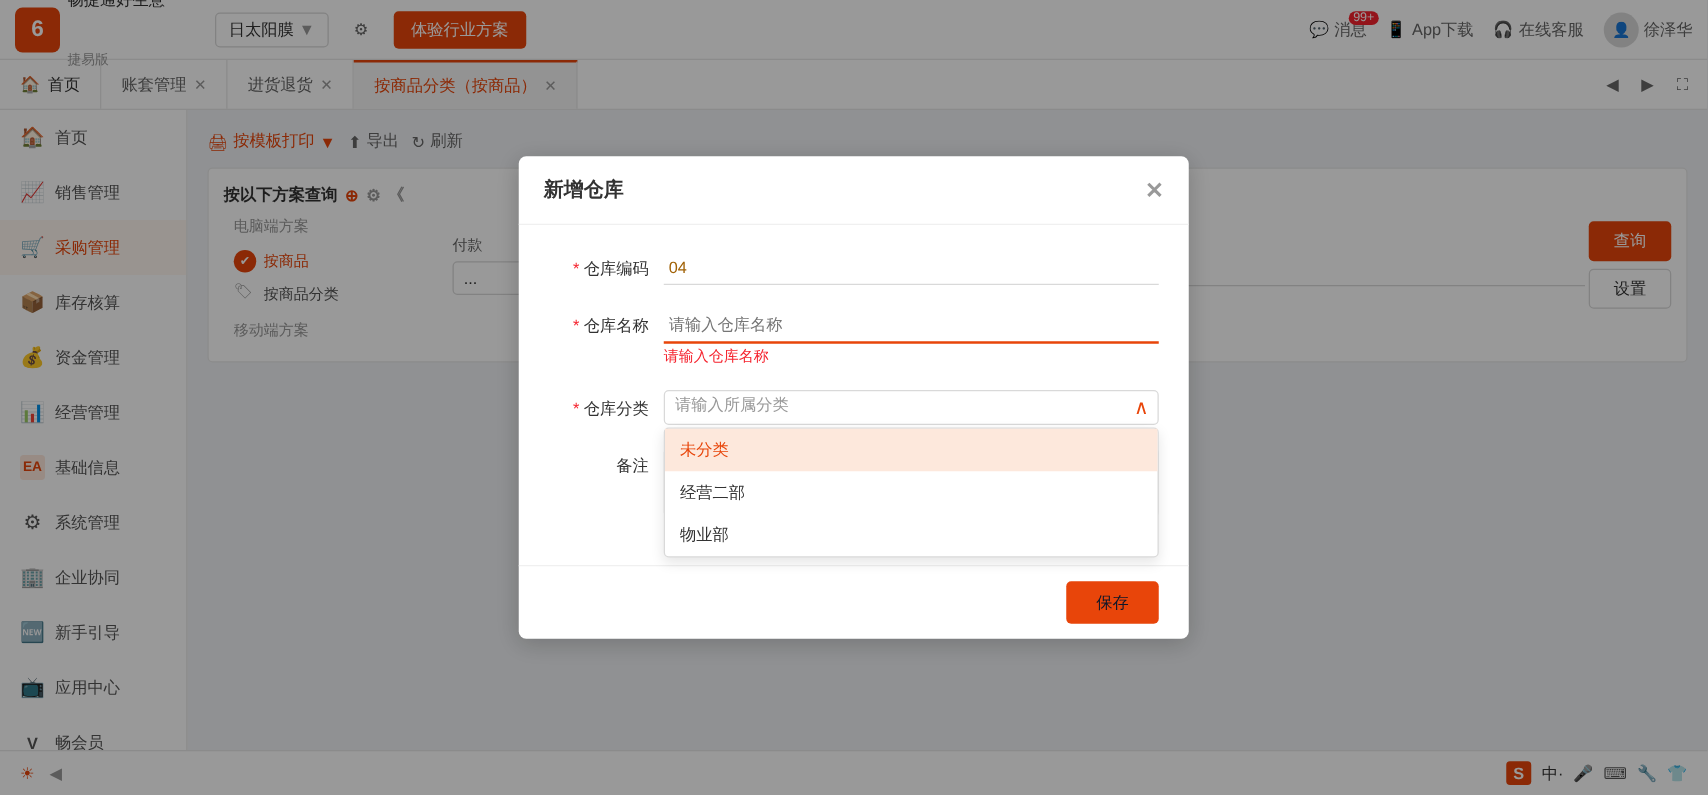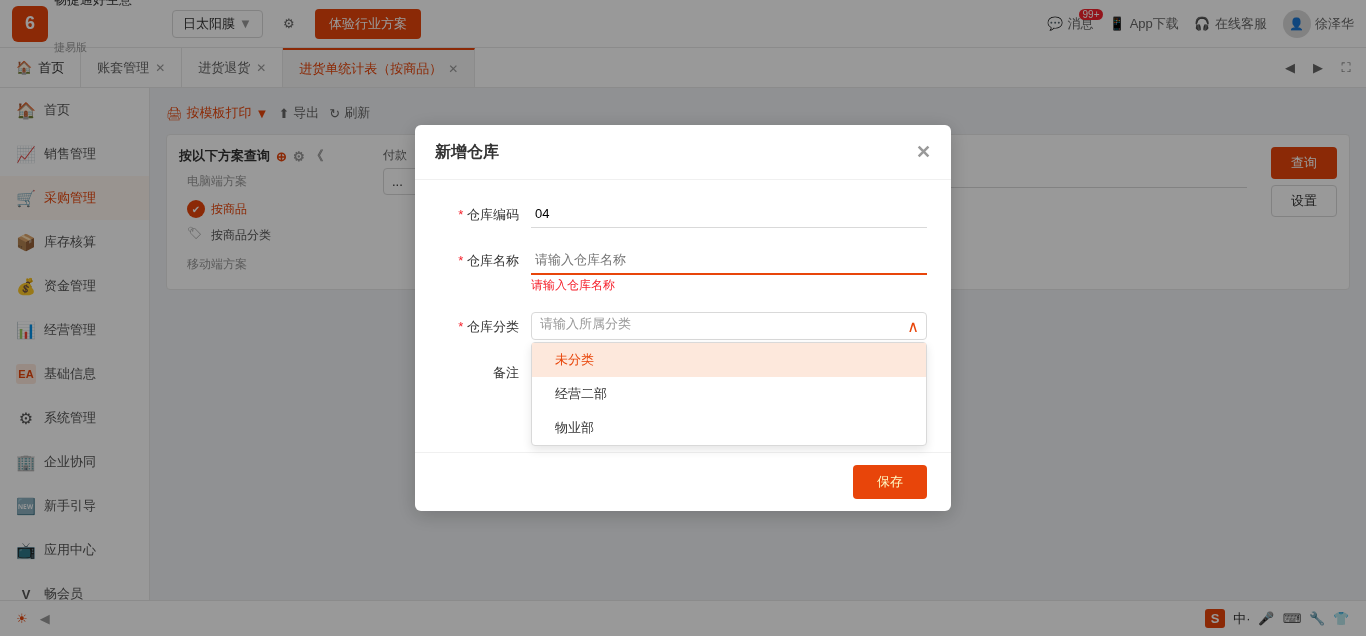--- a/index.html
+++ b/index.html
@@ -146,21 +146,21 @@
       color: #333;
       margin-bottom: 14px;
     }
     .query-panel {
       background: #fff;
       border: 1px solid #e8e8e8;
       border-radius: 4px;
       padding: 12px;
       margin-bottom: 12px;
     }
-    .query-row { display: flex; align-items: flex-start; gap: 24px; }
+    .query-row { display: flex; align-items: center; gap: 3px; }
     .scheme-panel { width: 180px; }
     .scheme-title {
       font-size: 13px; font-weight: 600; color: #333; margin-bottom: 8px;
       display: flex; align-items: center; gap: 6px;
     }
     .scheme-item {
       padding: 4px 8px; cursor: pointer; display: flex; align-items: center; gap: 6px;
       font-size: 12px; color: #555;
     }
     .scheme-item.active { color: #e8450a; }
@@ -221,21 +221,21 @@
       width: 80px; text-align: right; font-size: 13px; color: #333;
       padding-top: 6px; flex-shrink: 0;
     }
     .form-label.required::before {
       content: '* '; color: #f5222d;
     }
     .form-input {
       flex: 1;
       border: none; border-bottom: 1px solid #d9d9d9;
       padding: 6px 4px;
-      font-size: 13px; color: #000000;
+      font-size: 13px; color: #a16207;
       outline: none;
     }
     .form-input.error { border-bottom: 1px solid #f5222d; }
     .error-msg { color: #f5222d; font-size: 12px; margin-top: 2px; }
     .form-field-wrap { flex: 1; display: flex; flex-direction: column; }
     .dropdown-wrap {
       flex: 1; position: relative;
     }
     .dropdown-input {
       width: 100%;
@@ -252,35 +252,35 @@
     .dropdown-list {
       position: absolute;
       top: calc(100% + 2px); left: 0; right: 0;
       background: #fff;
       border: 1px solid #d9d9d9;
       border-radius: 4px;
       box-shadow: 0 4px 10px rgba(0,0,0,0.1);
       z-index: 200;
     }
     .dropdown-item {
-      padding: 8px 23px;
+      padding: 8px 12px;
       cursor: pointer; font-size: 13px; color: #333;
     }
     .dropdown-item.selected { background: #fde8dc; color: #e8450a; }
     .textarea-input {
       flex: 1; border: 1px solid #d9d9d9; border-radius: 4px;
       padding: 6px 8px; font-size: 13px; resize: vertical; min-height: 56px;
     }
     .modal-footer {
       padding: 12px 24px;
       display: flex; justify-content: flex-end; gap: 8px;
       border-top: 1px solid #f0f0f0;
     }
     .btn-save {
-      background: #e8450a; color: #fef9c3; border: none;
+      background: #e8450a; color: #0f172a; border: none;
       padding: 8px 24px; border-radius: 4px; cursor: pointer; font-size: 13px;
     }
 
     
     .bottom-bar {
       position: fixed; bottom: 0; left: 0; right: 0;
       height: 36px; background: #fff;
       border-top: 1px solid #e8e8e8;
       display: flex; align-items: center;
       padding: 0 16px; gap: 12px;
@@ -351,21 +351,21 @@
   </div>
   <div class="tab-item">
     <span>账套管理</span>
     <span class="tab-close">✕</span>
   </div>
   <div class="tab-item">
     <span>进货退货</span>
     <span class="tab-close">✕</span>
   </div>
   <div class="tab-item active">
-    <span>进货单统计表（按商品）</span>
+    <span>按商品分类（按商品）</span>
     <span class="tab-close">✕</span>
   </div>
   <div class="tab-controls">
     <div class="tab-ctrl-btn">◀</div>
     <div class="tab-ctrl-btn">▶</div>
     <div class="tab-ctrl-btn">⛶</div>
   </div>
 </div>
 
 <div class="main-layout">

